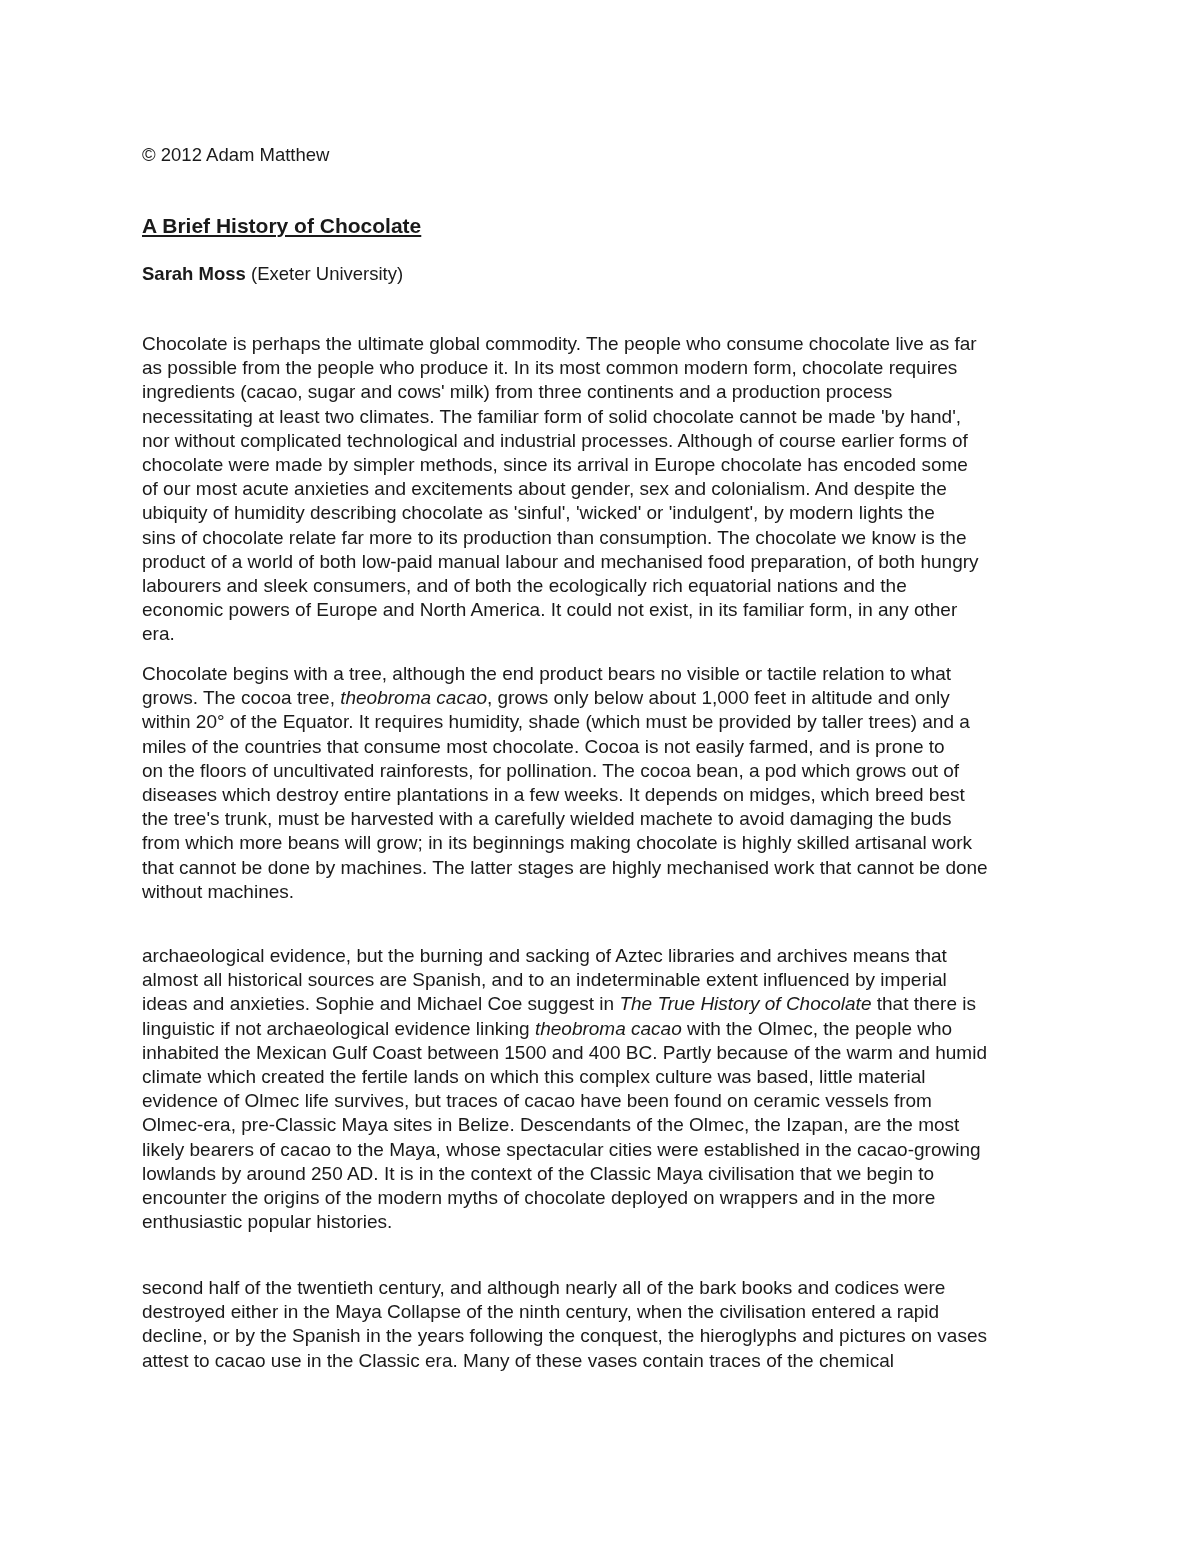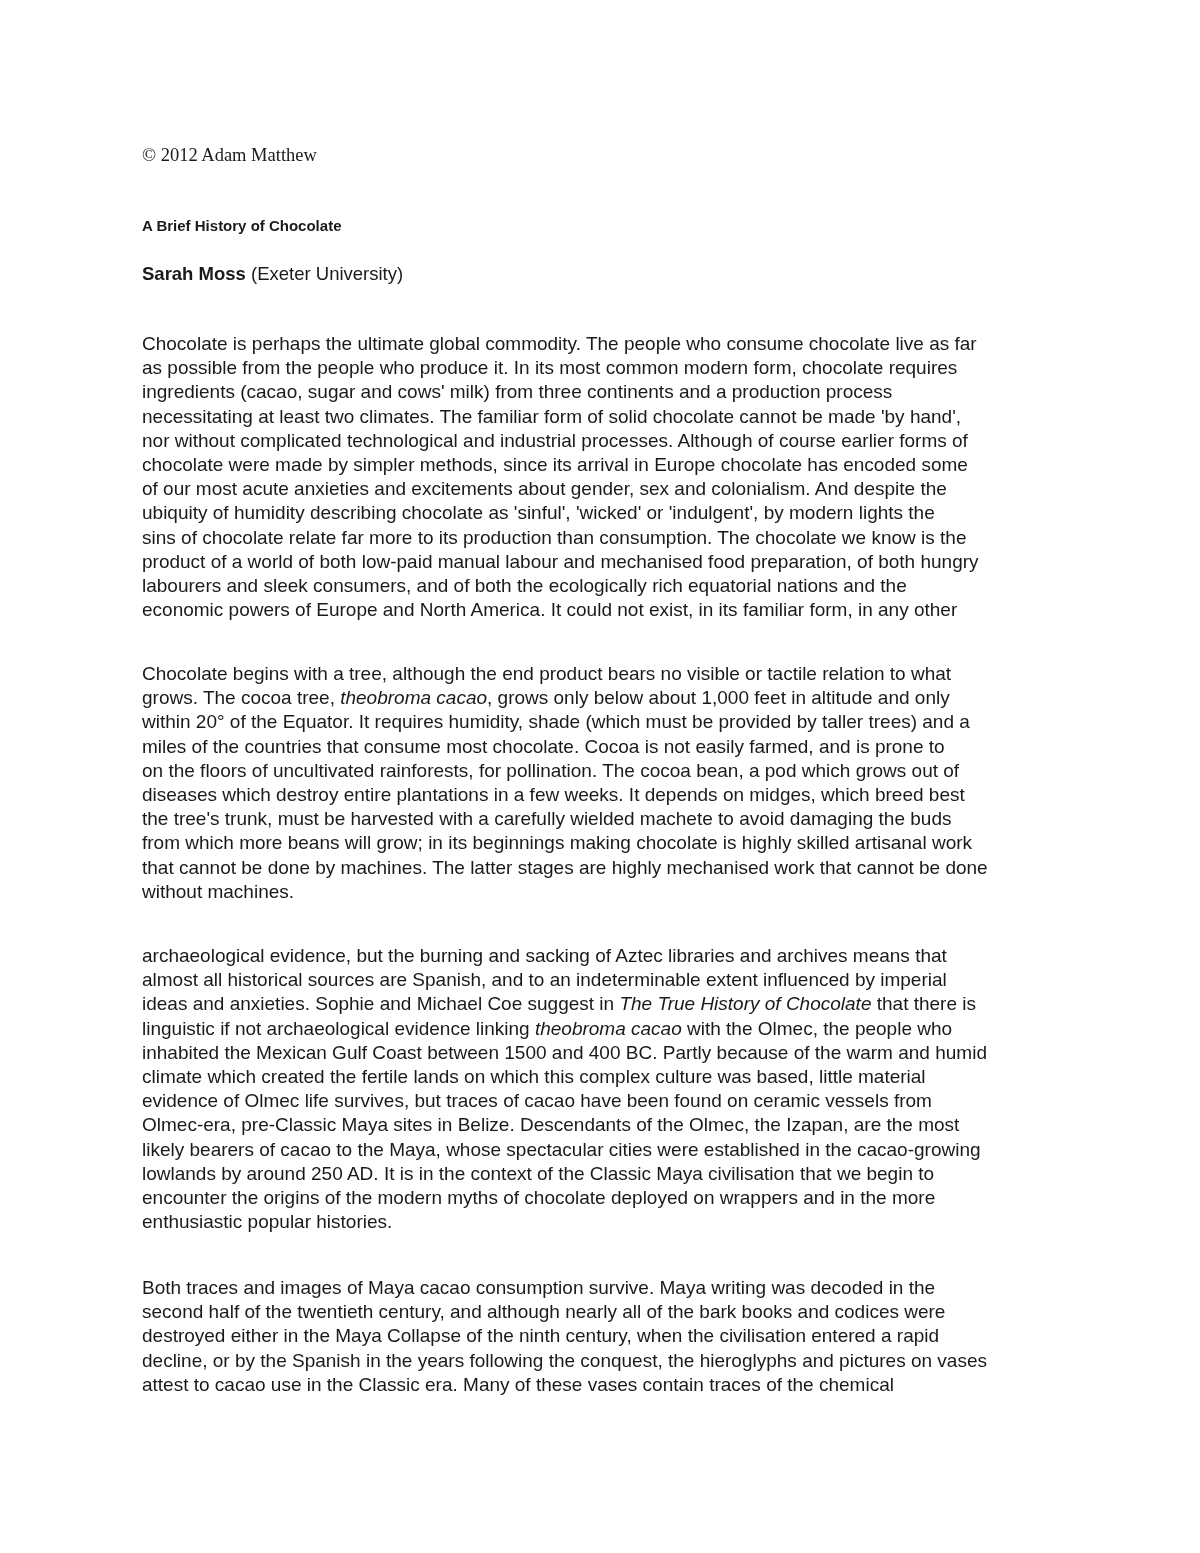--- a/index.html
+++ b/index.html
@@ -1,20 +1,20 @@
 <!DOCTYPE html>
 <html><head>
 <meta charset="utf-8">
 <style>
   html, body { margin: 0; padding: 0; background: #ffffff; }
   body { width: 1200px; height: 1553px; position: relative; overflow: hidden;
          font-family: "Liberation Sans", "DejaVu Sans", sans-serif; color: #1a1a1a; }
   .page { position: absolute; left: 0; top: 0; width: 1200px; height: 1553px; background: #fff; }
-  .copyright { position: absolute; left: 142px; top: 143px; font-size: 18.5px; line-height: 24px; white-space: nowrap; font-family: Liberation Serif, serif; }
-  .title { position: absolute; left: 142px; top: 214px; font-size: 15px; line-height: 24px; font-weight: bold; white-space: nowrap; }
+  .copyright { position: absolute; left: 142px; top: 143px; font-size: 18.5px; line-height: 24px; white-space: nowrap; }
+  .title { position: absolute; left: 142px; top: 214px; font-size: 21px; line-height: 24px; font-weight: bold; white-space: nowrap; text-decoration: underline; }
   .author-line { position: absolute; left: 142px; top: 262px; font-size: 18.5px; line-height: 24px; white-space: nowrap; }
   .author-line b { font-weight: bold; }
   .para { position: absolute; left: 142px; width: 920px; font-size: 19px; line-height: 24.2px; }
   .line { display: block; white-space: nowrap; }
   .line i { }
   #p1 { top: 332px; }
   #p2 { top: 662px; }
   #p3 { top: 944px; }
   #p4 { top: 1276px; }
 </style>
@@ -35,20 +35,21 @@
       <span class="line">ingredients (cacao, sugar and cows' milk) from three continents and a production process</span>
       <span class="line">necessitating at least two climates. The familiar form of solid chocolate cannot be made 'by hand',</span>
       <span class="line">nor without complicated technological and industrial processes. Although of course earlier forms of</span>
       <span class="line">chocolate were made by simpler methods, since its arrival in Europe chocolate has encoded some</span>
       <span class="line">of our most acute anxieties and excitements about gender, sex and colonialism. And despite the</span>
       <span class="line">ubiquity of humidity describing chocolate as 'sinful', 'wicked' or 'indulgent', by modern lights the</span>
       <span class="line">sins of chocolate relate far more to its production than consumption. The chocolate we know is the</span>
       <span class="line">product of a world of both low-paid manual labour and mechanised food preparation, of both hungry</span>
       <span class="line">labourers and sleek consumers, and of both the ecologically rich equatorial nations and the</span>
       <span class="line">economic powers of Europe and North America. It could not exist, in its familiar form, in any other</span>
+      <span class="line">era.</span>
     </div>
   <div class="para" id="p2">
       <span class="line">Chocolate begins with a tree, although the end product bears no visible or tactile relation to what</span>
       <span class="line"><span>grows. The cocoa tree, </span><i>theobroma cacao</i><span>, grows only below about 1,000 feet in altitude and only</span></span>
       <span class="line">within 20° of the Equator. It requires humidity, shade (which must be provided by taller trees) and a</span>
       <span class="line">miles of the countries that consume most chocolate. Cocoa is not easily farmed, and is prone to</span>
       <span class="line">on the floors of uncultivated rainforests, for pollination. The cocoa bean, a pod which grows out of</span>
       <span class="line">diseases which destroy entire plantations in a few weeks. It depends on midges, which breed best</span>
       <span class="line">the tree's trunk, must be harvested with a carefully wielded machete to avoid damaging the buds</span>
       <span class="line">from which more beans will grow; in its beginnings making chocolate is highly skilled artisanal work</span>
@@ -63,19 +64,18 @@
       <span class="line">inhabited the Mexican Gulf Coast between 1500 and 400 BC. Partly because of the warm and humid</span>
       <span class="line">climate which created the fertile lands on which this complex culture was based, little material</span>
       <span class="line">evidence of Olmec life survives, but traces of cacao have been found on ceramic vessels from</span>
       <span class="line">Olmec-era, pre-Classic Maya sites in Belize. Descendants of the Olmec, the Izapan, are the most</span>
       <span class="line">likely bearers of cacao to the Maya, whose spectacular cities were established in the cacao-growing</span>
       <span class="line">lowlands by around 250 AD. It is in the context of the Classic Maya civilisation that we begin to</span>
       <span class="line">encounter the origins of the modern myths of chocolate deployed on wrappers and in the more</span>
       <span class="line">enthusiastic popular histories.</span>
     </div>
   <div class="para" id="p4">
-      <span class="line">Both traces and images of Maya cacao consumption survive. Maya writing was decoded in the</span>
       <span class="line">second half of the twentieth century, and although nearly all of the bark books and codices were</span>
       <span class="line">destroyed either in the Maya Collapse of the ninth century, when the civilisation entered a rapid</span>
       <span class="line">decline, or by the Spanish in the years following the conquest, the hieroglyphs and pictures on vases</span>
       <span class="line">attest to cacao use in the Classic era. Many of these vases contain traces of the chemical</span>
     </div>
 </div>
 
 </body></html>

